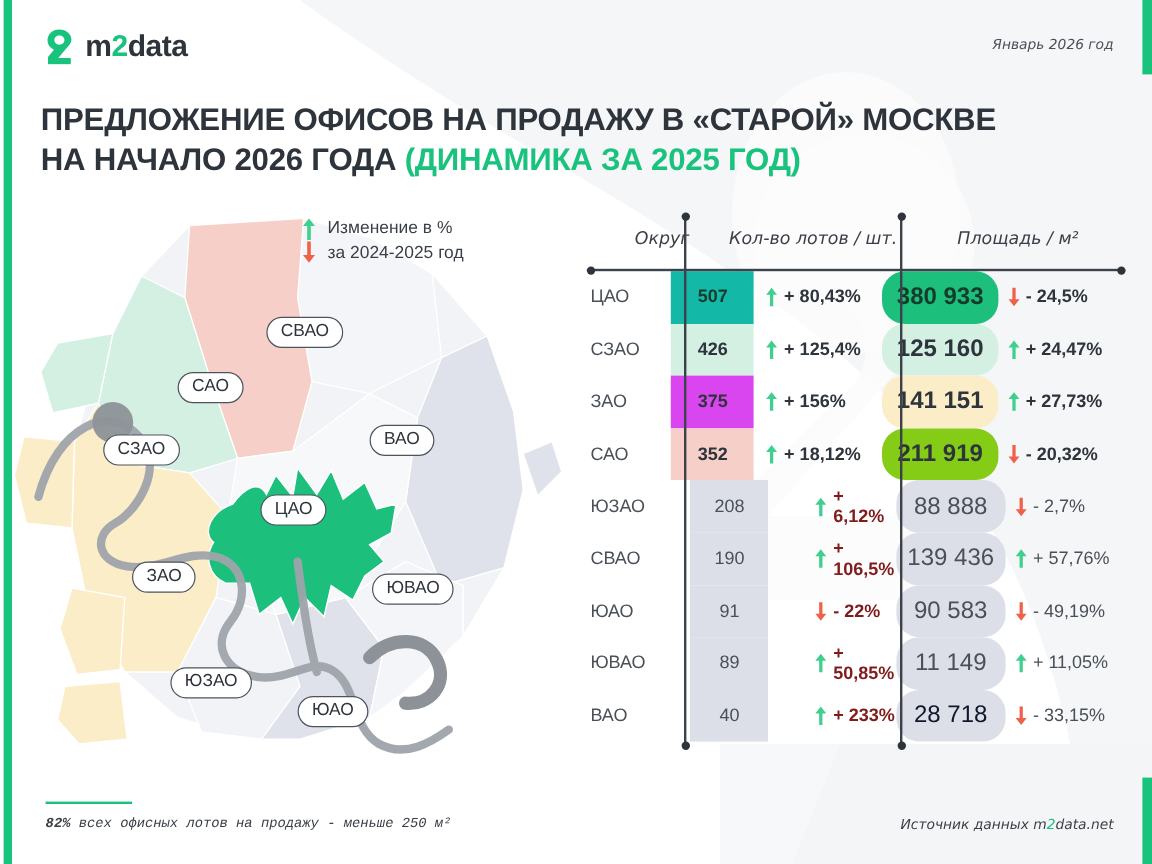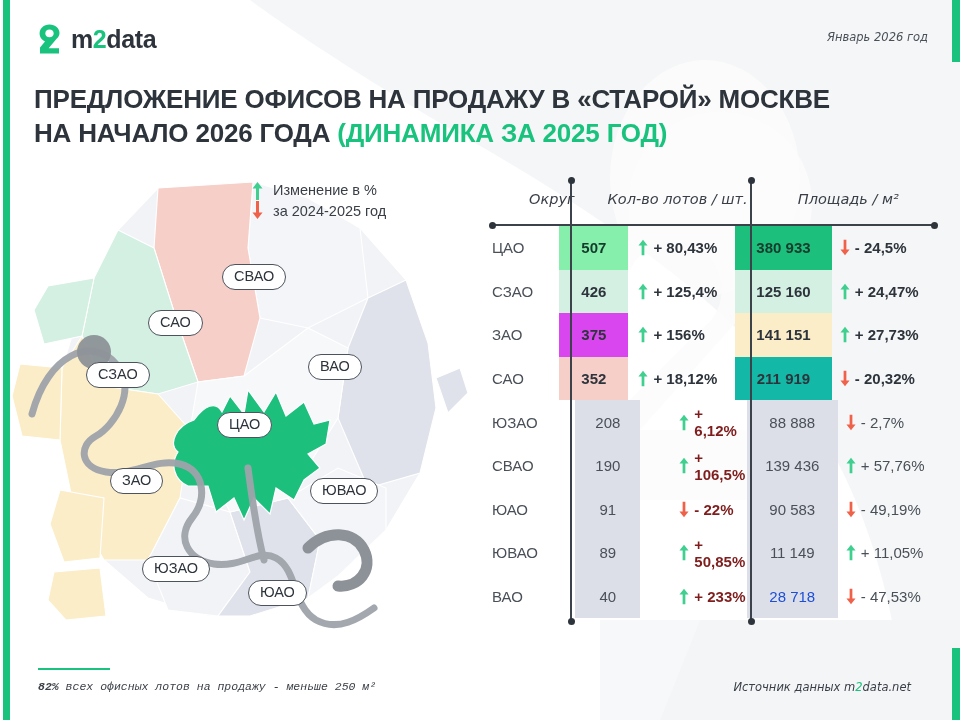--- a/index.html
+++ b/index.html
@@ -107,21 +107,21 @@
     font-size: 15px; font-weight: 700; color: #2e343c;
   }
   .c-val.plain { font-weight: 400; color: #4a5058; margin-left: 20px; }
   .c-chg {
     width: 122px; display: flex; align-items: center; gap: 5px;
     font-size: 15px; font-weight: 700; color: #2e343c; padding-left: 10px;
   }
   .c-chg.plain { font-weight: 700; color: #7f1d1d; padding-left: 39px; }
   .c-val2 {
     width: 112px; display: flex; align-items: center; justify-content: center;
-    font-size: 15px; font-weight: 700; color: #2e343c;
+    font-size: 20px; font-weight: 700; color: #2e343c; border-radius: 19px;
   }
   .c-val2.plain { font-weight: 400; color: #4a5058; }
   .c-chg2 {
     width: 124px; display: flex; align-items: center; gap: 5px;
     font-size: 15px; font-weight: 700; color: #2e343c; padding-left: 8px;
   }
   .c-chg2.plain { font-weight: 400; color: #4a5058; }
 
   .arrow { width: 10px; height: 17px; flex: 0 0 10px; }
 
@@ -130,21 +130,21 @@
     position: absolute; left: 38px; top: 668px; width: 72px; height: 2.4px;
     background: #19c37d; z-index: 5;
   }
   .foot-note {
     position: absolute; left: 38px; top: 680px; z-index: 5;
     font-style: italic; font-size: 11.5px; color: #3a3f47;
     font-family: Liberation Mono, monospace;
   }
   .foot-note b { font-weight: 700; }
   .foot-src {
-    position: absolute; right: 49px; top: 680px; z-index: 5;
+    position: absolute; right: 32px; top: 680px; z-index: 5;
     font-style: italic; font-size: 11.5px; color: #3a3f47;
     font-family: "DejaVu Sans", sans-serif;
   }
   .foot-src .accent { color: #19c37d; }
 </style>
 </head>
 <body>
 
 <svg id="bg" viewBox="0 0 960 720">
   <rect x="0" y="0" width="960" height="720" fill="#ffffff"></rect>
@@ -256,21 +256,21 @@
   <div class="dot dot-tl"></div>
   <div class="dot dot-tm"></div>
   <div class="dot dot-hl"></div>
   <div class="dot dot-hr"></div>
   <div class="dot dot-bl"></div>
   <div class="dot dot-bm"></div>
 
   <div class="rows" id="rows">
       <div class="row">
         <div class="c-name">ЦАО</div>
-        <div class="c-val" style="background:#86efac;color:#153b2b">507</div>
+        <div class="c-val" style="background:#14b8a6;color:#153b2b">507</div>
         <div class="c-chg">
           <svg class="arrow" viewBox="0 0 11 17">
             <path d="M5.5 0 L10.5 6.4 H7 V17 H4 V6.4 H0.5 Z" fill="#3fcf8e"></path>
           </svg>
           <span>+ 80,43%</span>
         </div>
         <div class="c-val2" style="background:#1dbf7d;color:#153b2b">380 933</div>
         <div class="c-chg2">
           <svg class="arrow" viewBox="0 0 11 17">
             <path d="M5.5 17 L10.5 10.6 H7 V0 H4 V10.6 H0.5 Z" fill="#f0614a"></path>
@@ -314,21 +314,21 @@
       </div>
       <div class="row">
         <div class="c-name">САО</div>
         <div class="c-val" style="background:#f7cfc9;color:#2e343c">352</div>
         <div class="c-chg">
           <svg class="arrow" viewBox="0 0 11 17">
             <path d="M5.5 0 L10.5 6.4 H7 V17 H4 V6.4 H0.5 Z" fill="#3fcf8e"></path>
           </svg>
           <span>+ 18,12%</span>
         </div>
-        <div class="c-val2" style="background:#14b8a6;color:#2e343c">211 919</div>
+        <div class="c-val2" style="background:#84cc16;color:#2e343c">211 919</div>
         <div class="c-chg2">
           <svg class="arrow" viewBox="0 0 11 17">
             <path d="M5.5 17 L10.5 10.6 H7 V0 H4 V10.6 H0.5 Z" fill="#f0614a"></path>
           </svg>
           <span>- 20,32%</span>
         </div>
       </div>
       <div class="row">
         <div class="c-name">ЮЗАО</div>
         <div class="c-val plain" style="background:#dcdfe8;color:#4a5058">208</div>
@@ -399,26 +399,26 @@
       </div>
       <div class="row">
         <div class="c-name">ВАО</div>
         <div class="c-val plain" style="background:#dcdfe8;color:#4a5058">40</div>
         <div class="c-chg plain">
           <svg class="arrow" viewBox="0 0 11 17">
             <path d="M5.5 0 L10.5 6.4 H7 V17 H4 V6.4 H0.5 Z" fill="#3fcf8e"></path>
           </svg>
           <span>+ 233%</span>
         </div>
-        <div class="c-val2 plain" style="background:#dcdfe8;color:#1d4ed8">28 718</div>
+        <div class="c-val2 plain" style="background:#dcdfe8;color:#0f172a">28 718</div>
         <div class="c-chg2 plain">
           <svg class="arrow" viewBox="0 0 11 17">
             <path d="M5.5 17 L10.5 10.6 H7 V0 H4 V10.6 H0.5 Z" fill="#f0614a"></path>
           </svg>
-          <span>- 47,53%</span>
+          <span>- 33,15%</span>
         </div>
       </div>
     </div>
 </div>
 
 <div class="foot-rule"></div>
 <div class="foot-note">
   <b>82%</b><span> всех офисных лотов на продажу - меньше 250 м²</span>
 </div>
 <div class="foot-src">

